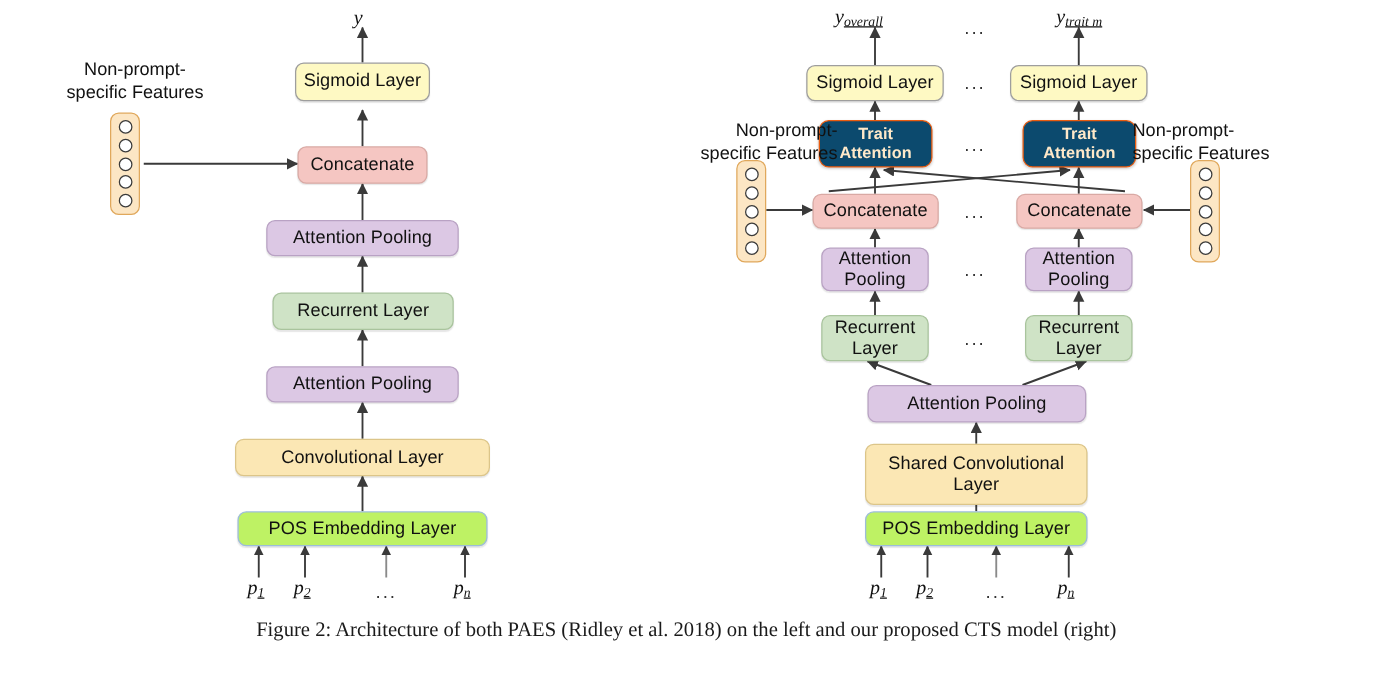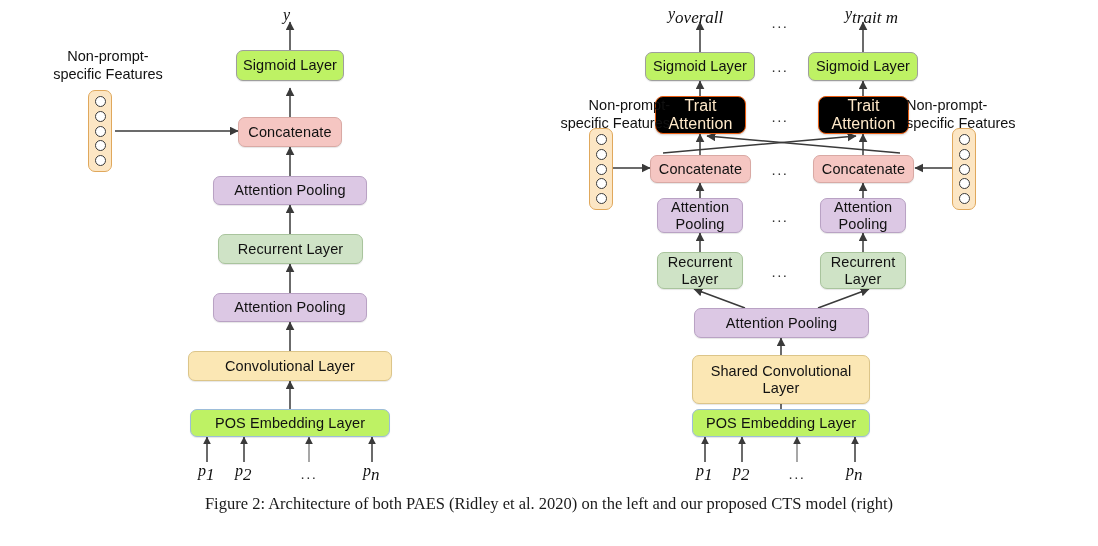--- a/index.html
+++ b/index.html
@@ -27,29 +27,29 @@
     border-radius: 7px;
     border: 1px solid #9a9a9a;
     font-size: 14.5px;
     color: #111111;
     line-height: 1.12;
     letter-spacing: 0.1px;
     padding: 0 4px;
     box-shadow: 0 1px 1px rgba(0,0,0,0.10);
     z-index: 5;
   }
-  .n-sigmoid   { background: #bef264; border-color: #9e9e9e; }
+  .n-sigmoid   { background: #fef9c3; border-color: #9e9e9e; }
   .n-concat    { background: #f5c6c2; border-color: #d9a9a4; }
   .n-attn      { background: #dcc8e4; border-color: #b9a2c4; }
   .n-recur     { background: #cfe3c6; border-color: #a9c49d; }
   .n-conv      { background: #fbe7b4; border-color: #dcc589; }
   .n-pos       { background: #bef264; border-color: #9dbdd9; }
   .n-trait     {
-    background: #000000; border-color: #ea5c10;
-    color: #ffe9c9; font-weight: 400; font-size: 16px;
+    background: #0c4a6e; border-color: #ea5c10;
+    color: #ffe9c9; font-weight: 700; font-size: 13px;
     border-radius: 8px;
     box-shadow: 0 1px 2px rgba(0,0,0,0.18);
   }
 
   
   .featvec {
     position: absolute;
     box-sizing: border-box;
     background: #fce6c4;
     border: 1.6px solid #e0a85c;
@@ -84,23 +84,24 @@
   .mathlbl {
     position: absolute;
     font-family: "Liberation Serif", serif;
     font-style: italic;
     font-size: 16px;
     color: #111111;
     z-index: 6;
     white-space: nowrap;
   }
   .mathlbl sub {
-    font-size: 17px;
+    font-size: 11px;
     font-style: italic;
     vertical-align: -0.22em;
+    text-decoration: underline;
   }
   .mathlbl .nm { font-style: italic; }
 
   .dots {
     position: absolute;
     font-size: 15px;
     color: #333;
     letter-spacing: 1.5px;
     z-index: 6;
     text-align: center;
@@ -298,16 +299,16 @@
     <span class="nm">p</span><sub>1</sub>
   </div>
   <div class="mathlbl" style="left:733px; top:462px;">
     <span class="nm">p</span><sub>2</sub>
   </div>
   <div class="dots" style="left:782px; top:465px; width:30px;">...</div>
   <div class="mathlbl" style="left:846px; top:462px;">
     <span class="nm">p</span><sub>n</sub>
   </div>
 
-  <div id="caption">Figure 2: Architecture of both PAES (Ridley et al. 2020) on the left and our proposed CTS model (right)</div>
+  <div id="caption">Figure 2: Architecture of both PAES (Ridley et al. 2018) on the left and our proposed CTS model (right)</div>
 
 
 </div>
 
 </body></html>

